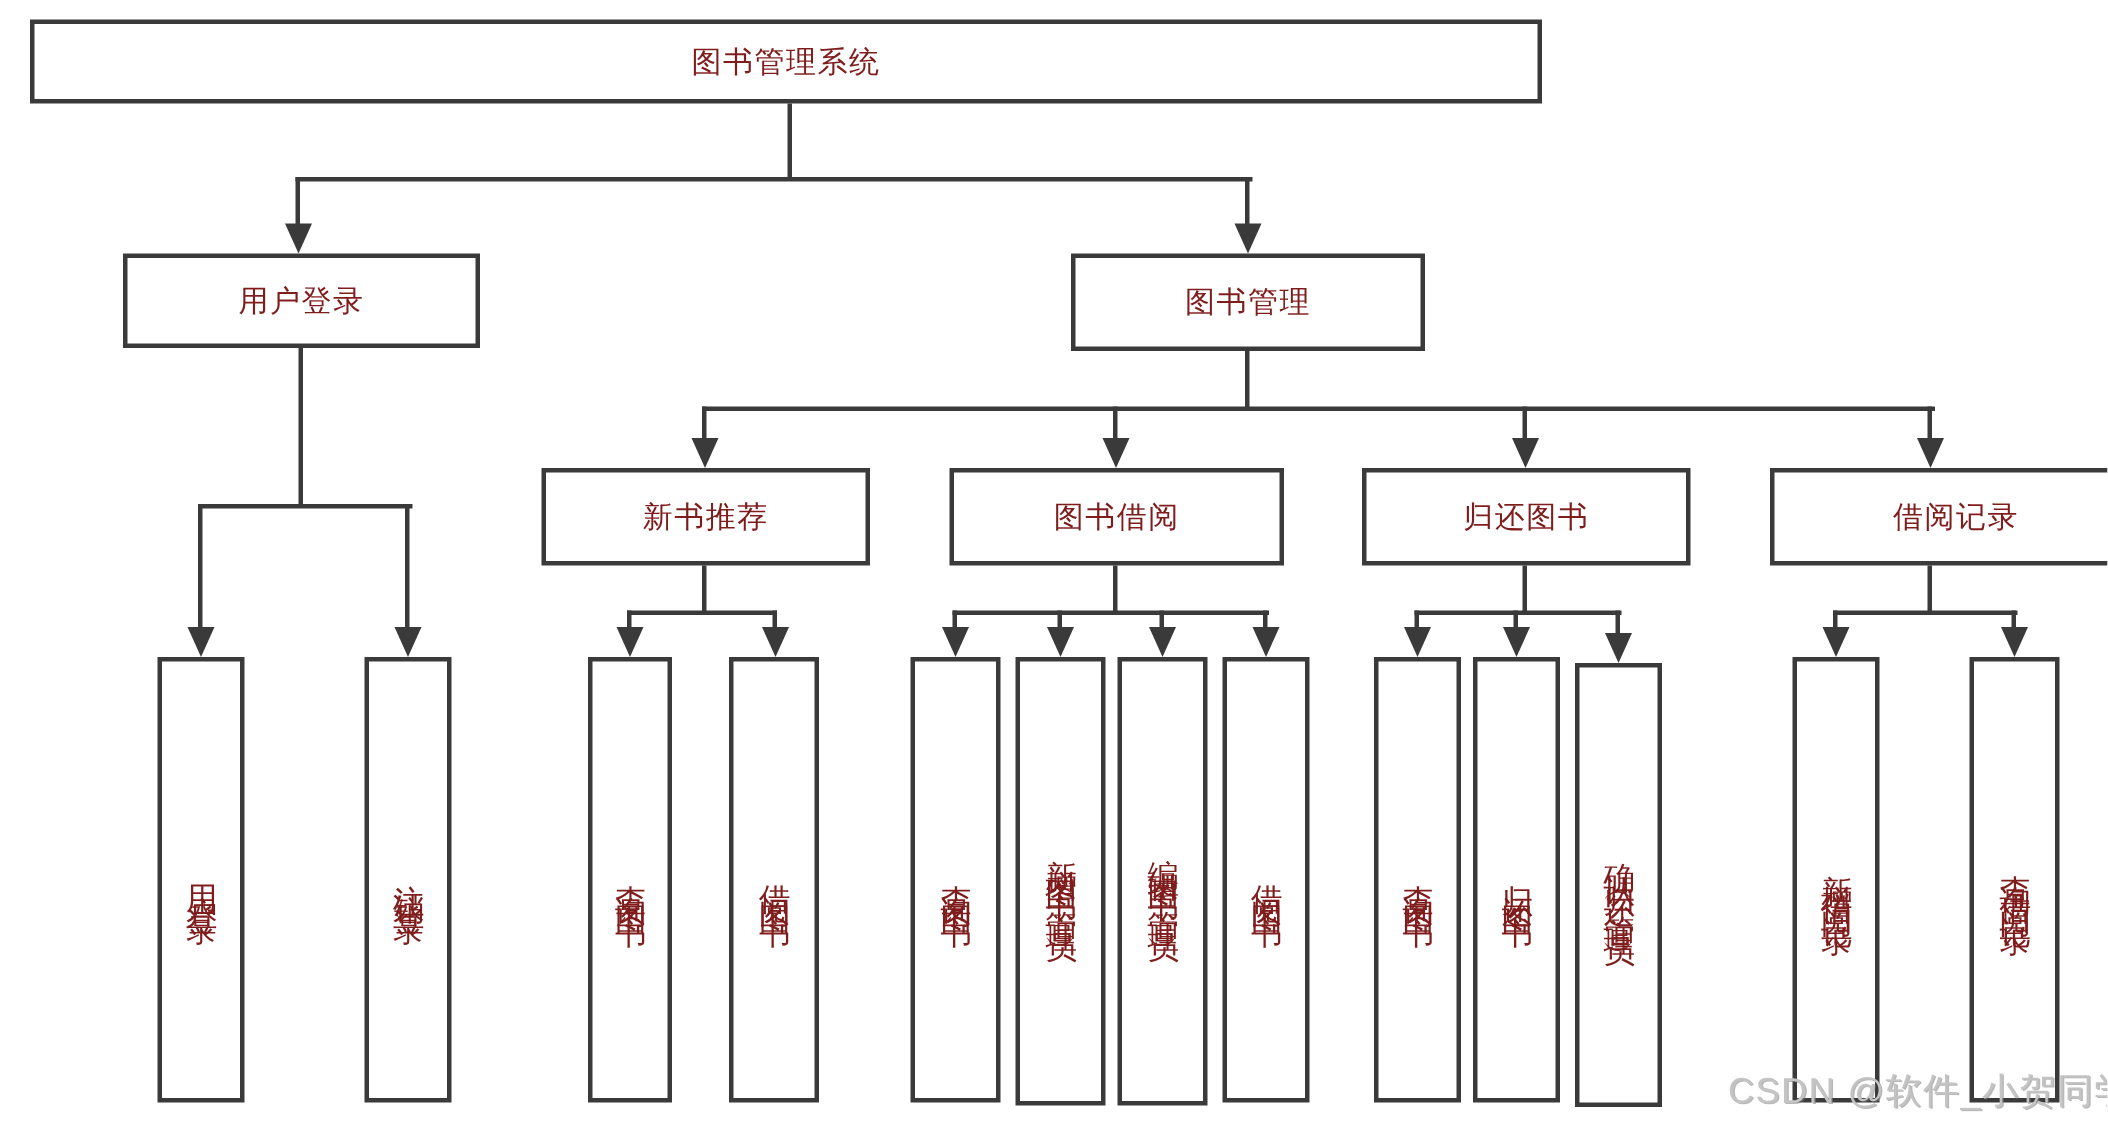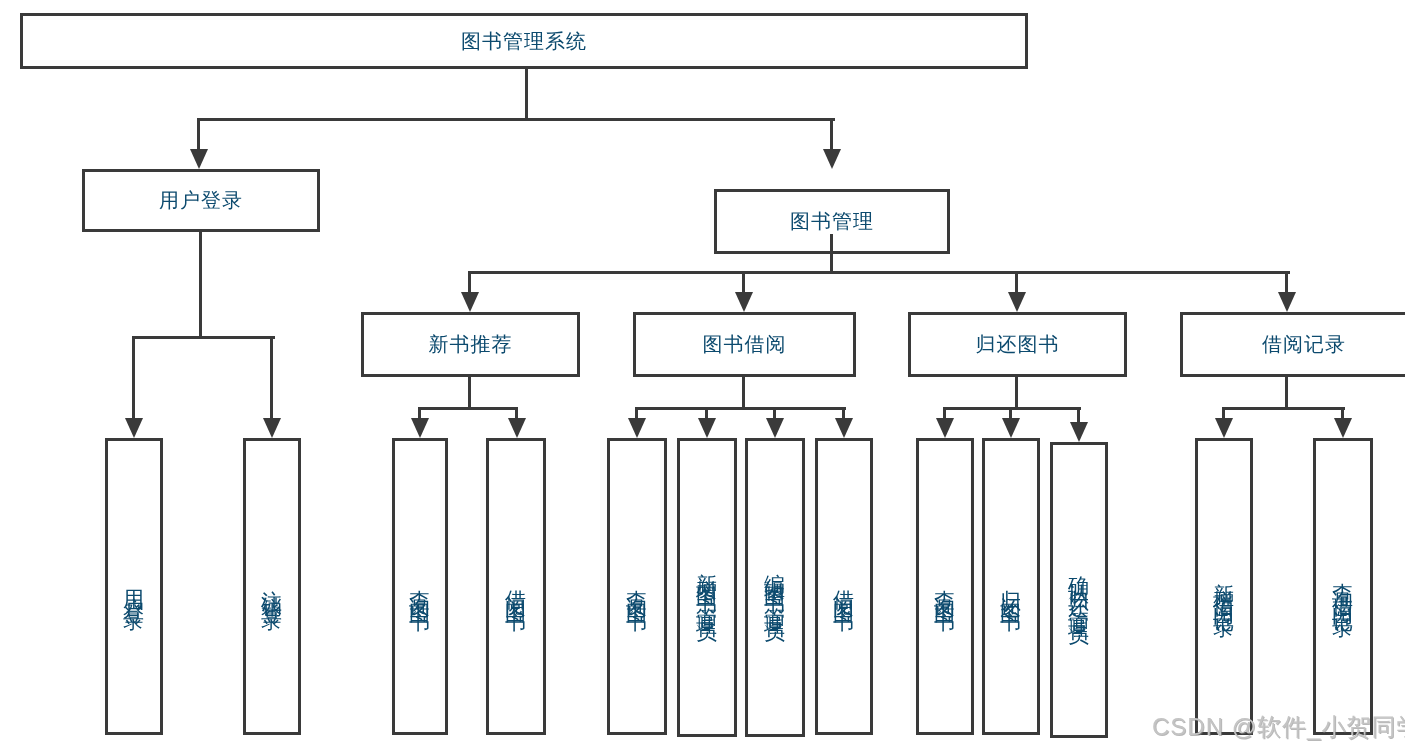--- a/index.html
+++ b/index.html
@@ -11,21 +11,21 @@
     font-family:"Liberation Sans","DejaVu Sans",sans-serif;
   }
   .box{
     position:absolute;
     box-sizing:border-box;
     border:3px solid #3a3a3a;
     background:#ffffff;
     display:flex;
     align-items:center;
     justify-content:center;
-    color:#0c4a6e;
+    color:#7f1d1d;
   }
   .box.h span{
     font-size:20px;
     letter-spacing:1px;
     white-space:nowrap;
   }
   .box.v span{
     writing-mode:vertical-rl;
     text-orientation:mixed;
     font-size:21px;
@@ -63,21 +63,21 @@
   <div class="vline" style="left:525px;top:69px;height:49px;"></div>
   <div class="hline" style="left:197px;top:118px;width:638px;"></div>
   <div class="vline" style="left:197px;top:118px;height:34px;"></div>
   <div class="arrow" style="left:190px;top:149px;"></div>
   <div class="vline" style="left:830px;top:118px;height:34px;"></div>
   <div class="arrow" style="left:823px;top:149px;"></div>
 
   <div class="box h" style="left:82px;top:169px;width:238px;height:63px;">
     <span>用户登录</span>
   </div>
-  <div class="box h" style="left:714px;top:169px;width:236px;height:65px;margin-top:20px;">
+  <div class="box h" style="left:714px;top:169px;width:236px;height:65px;">
     <span>图书管理</span>
   </div>
 
   <div class="vline" style="left:199px;top:232px;height:104px;"></div>
   <div class="hline" style="left:132px;top:336px;width:143px;"></div>
   <div class="vline" style="left:132px;top:336px;height:84px;"></div>
   <div class="arrow" style="left:125px;top:418px;"></div>
   <div class="vline" style="left:270px;top:336px;height:84px;"></div>
   <div class="arrow" style="left:263px;top:418px;"></div>
 

